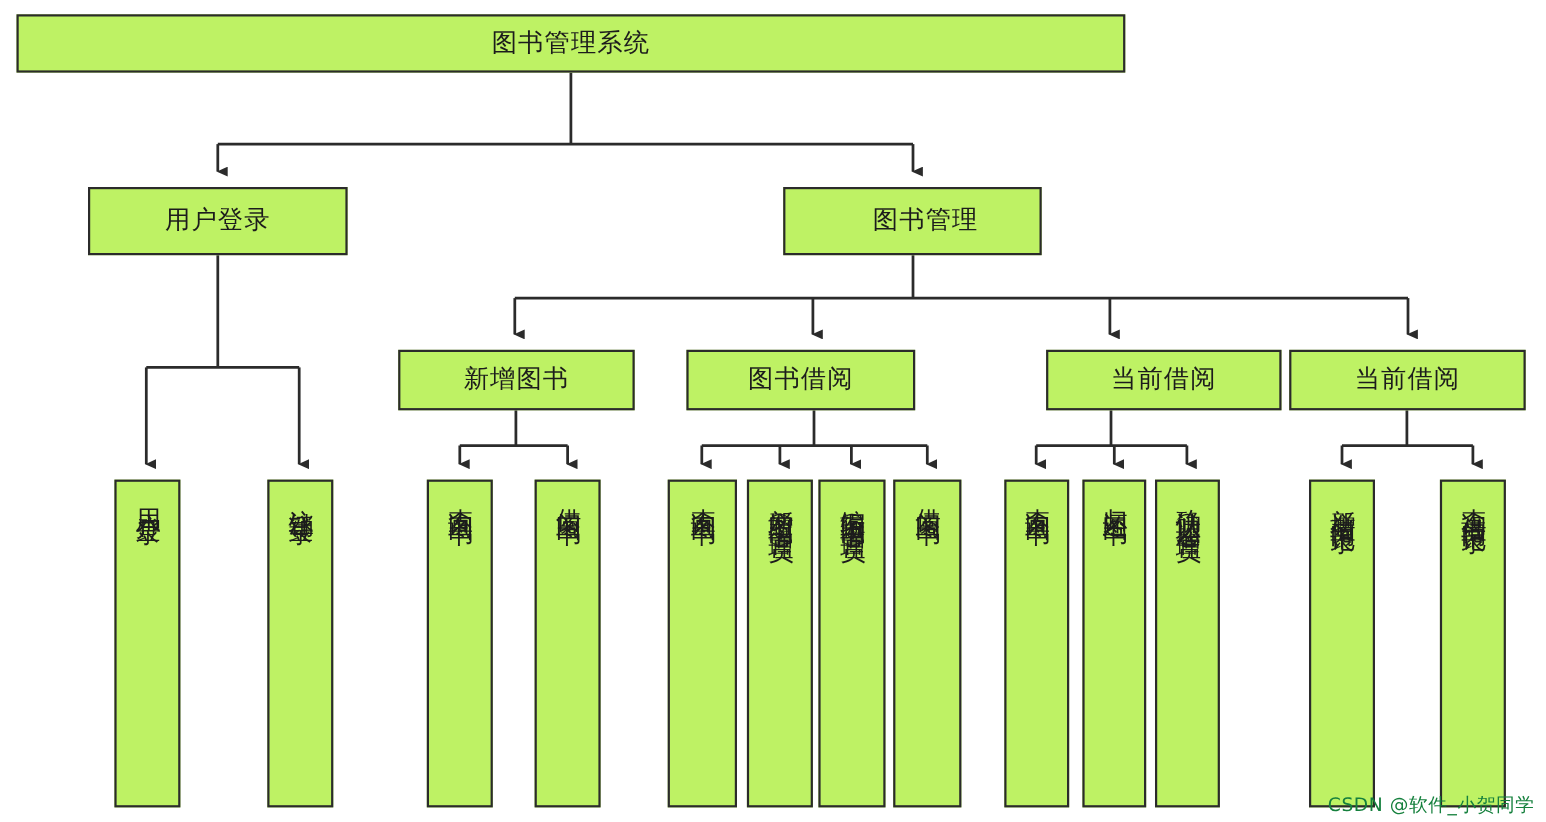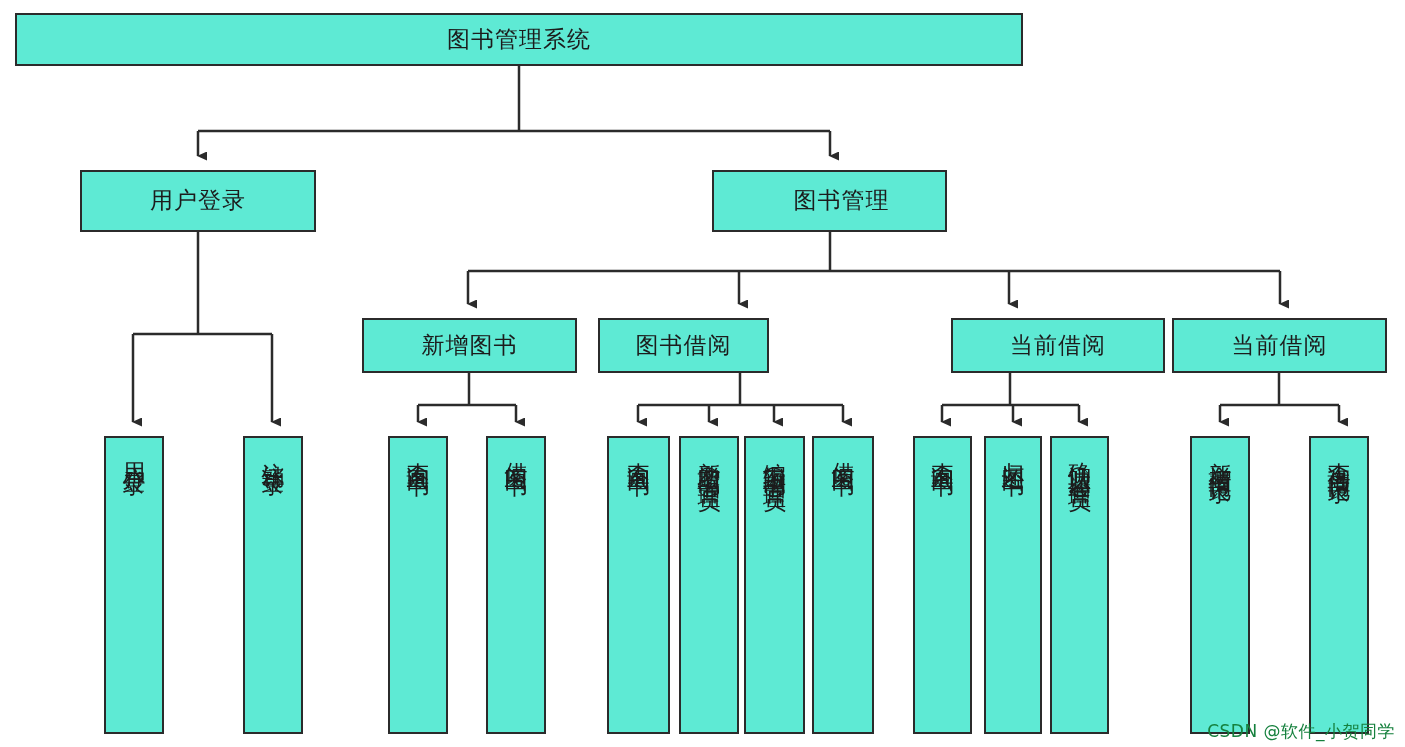--- a/index.html
+++ b/index.html
@@ -20,21 +20,21 @@
   #edges-layer {
     position: absolute;
     left: 0;
     top: 0;
     width: 1405px;
     height: 747px;
   }
   .node {
     position: absolute;
     box-sizing: border-box;
-    background: #5eead4;
+    background: #bef264;
     border: 2.5px solid #2b2b2b;
     display: flex;
     align-items: center;
     justify-content: center;
     color: #1c1c1c;
     text-align: center;
   }
   .node-h {
     font-size: 23px;
     letter-spacing: 1px;
@@ -126,21 +126,21 @@
       </div>
       <div class="node node-h" style="left: 80px; top: 170px; width: 236px; height: 62px;">
         <span class="node-label">用户登录</span>
       </div>
       <div class="node node-h" style="left: 712px; top: 170px; width: 235px; height: 62px; padding-left: 24px;">
         <span class="node-label">图书管理</span>
       </div>
       <div class="node node-h" style="left: 362px; top: 318px; width: 215px; height: 55px;">
         <span class="node-label">新增图书</span>
       </div>
-      <div class="node node-h" style="left: 598px; top: 318px; width: 171px; height: 55px;">
+      <div class="node node-h" style="left: 624px; top: 318px; width: 208px; height: 55px;">
         <span class="node-label">图书借阅</span>
       </div>
       <div class="node node-h" style="left: 903px; top: 318px; width: 214px; height: 55px; margin-left: 48px;">
         <span class="node-label">当前借阅</span>
       </div>
       <div class="node node-h" style="left: 1172px; top: 318px; width: 215px; height: 55px;">
         <span class="node-label">当前借阅</span>
       </div>
       <div class="node node-v" style="left: 104px; top: 436px; width: 60px; height: 298px;">
         <span class="node-label">用户登录</span>

